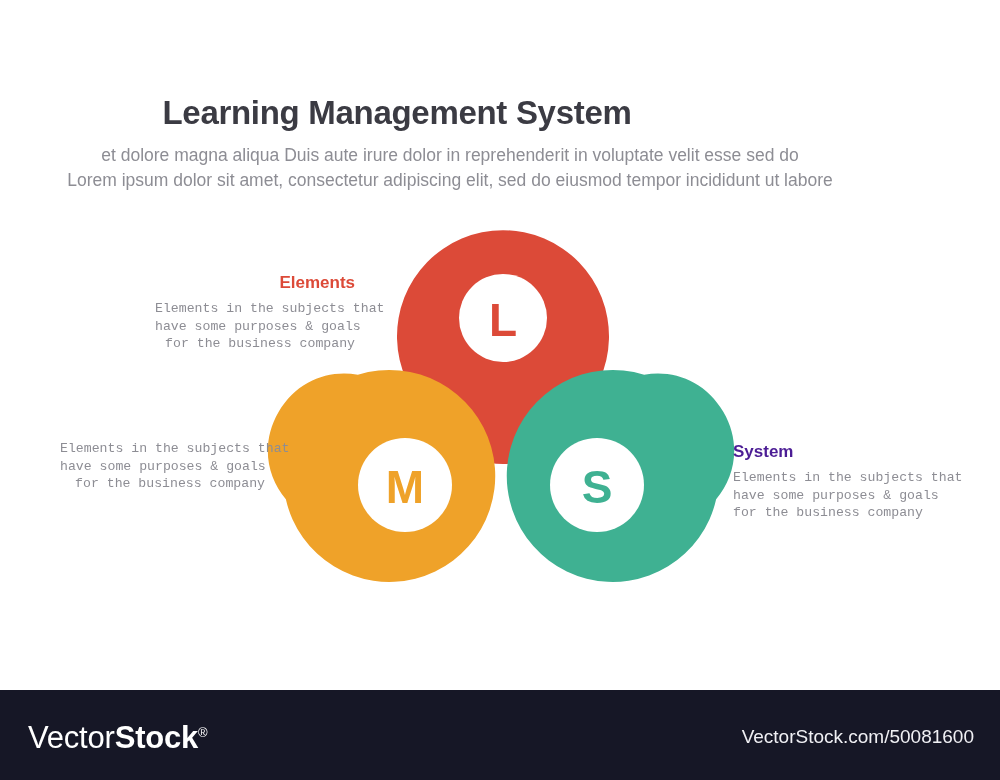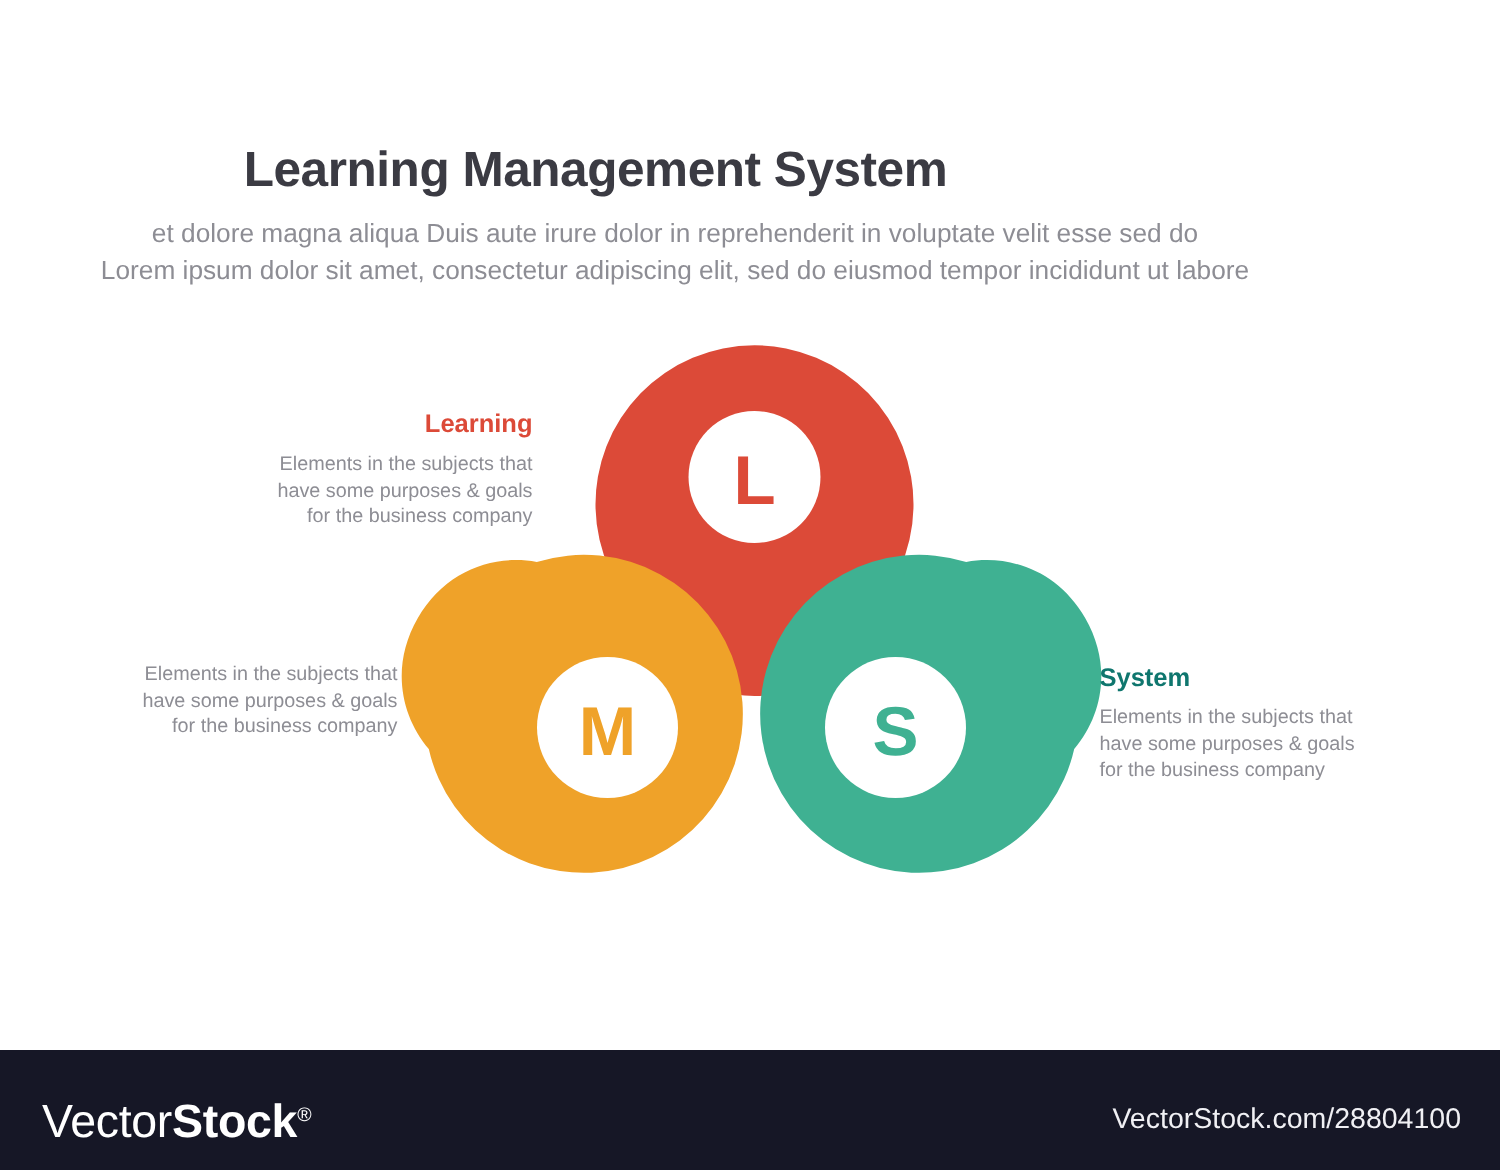--- a/index.html
+++ b/index.html
@@ -68,47 +68,48 @@
   .block-title {
     font-size: 17px;
     font-weight: bold;
     line-height: 22px;
     margin-bottom: 6px;
   }
   .block-desc {
     font-size: 13.2px;
     color: #8d8d94;
     line-height: 17.5px;
+    font-family: Liberation Mono, monospace;
   }
   .block-desc div { white-space: nowrap; }
 
   .block-learning {
     left: 155px; top: 272px; width: 200px;
     text-align: right;
   }
   .block-learning .block-title { color: #dc4a38; }
 
   .block-management {
     left: 60px; top: 440px; width: 205px;
     text-align: right;
   }
   .block-management .block-title { color: #efa229; }
 
   .block-system {
     left: 733px; top: 441px; width: 215px;
     text-align: left;
   }
-  .block-system .block-title { color: #0f766e; }
+  .block-system .block-title { color: #4c1d95; }
 
   
   .footer {
     position: absolute;
     left: 0; bottom: 0;
     width: 1000px;
-    height: 80px;
+    height: 90px;
     background: #161726;
   }
   .wm-logo {
     position: absolute;
     left: 28px;
     top: 26px;
     font-size: 31px;
     color: #ffffff;
     line-height: 34px;
     letter-spacing: -0.2px;
@@ -170,21 +171,21 @@
                  C -36,-146 -62,-124 -72,-96
                  A 106,106 0 1 0 72,-96
                  C 62,-124 36,-146 0,-146 Z"></path>
         <circle class="letter-circle" cx="317" cy="285" r="47"></circle>
         <text class="letter-text" x="317" y="287" fill="#3FB192">S</text>
       </g>
     </svg>
   </div>
 
   <div class="block block-learning">
-    <div class="block-title">Learning</div>
+    <div class="block-title">Elements</div>
     <div class="block-desc">
       <div>Elements in the subjects that</div>
       <div>have  some purposes &amp; goals</div>
       <div>for the  business company</div>
     </div>
   </div>
 
   <div class="block block-management">
     <div class="block-desc">
       <div>Elements in the subjects that</div>
@@ -197,16 +198,16 @@
     <div class="block-title">System</div>
     <div class="block-desc">
       <div>Elements in the subjects that</div>
       <div>have  some purposes &amp; goals</div>
       <div>for the  business company</div>
     </div>
   </div>
 
   <div class="footer">
     <div class="wm-logo"><span class="lt">Vector</span><span class="bd">Stock</span><span class="reg">®</span></div>
-    <div class="wm-url">VectorStock.com/28804100</div>
+    <div class="wm-url">VectorStock.com/50081600</div>
   </div>
 
 </div>
 
 </body></html>

